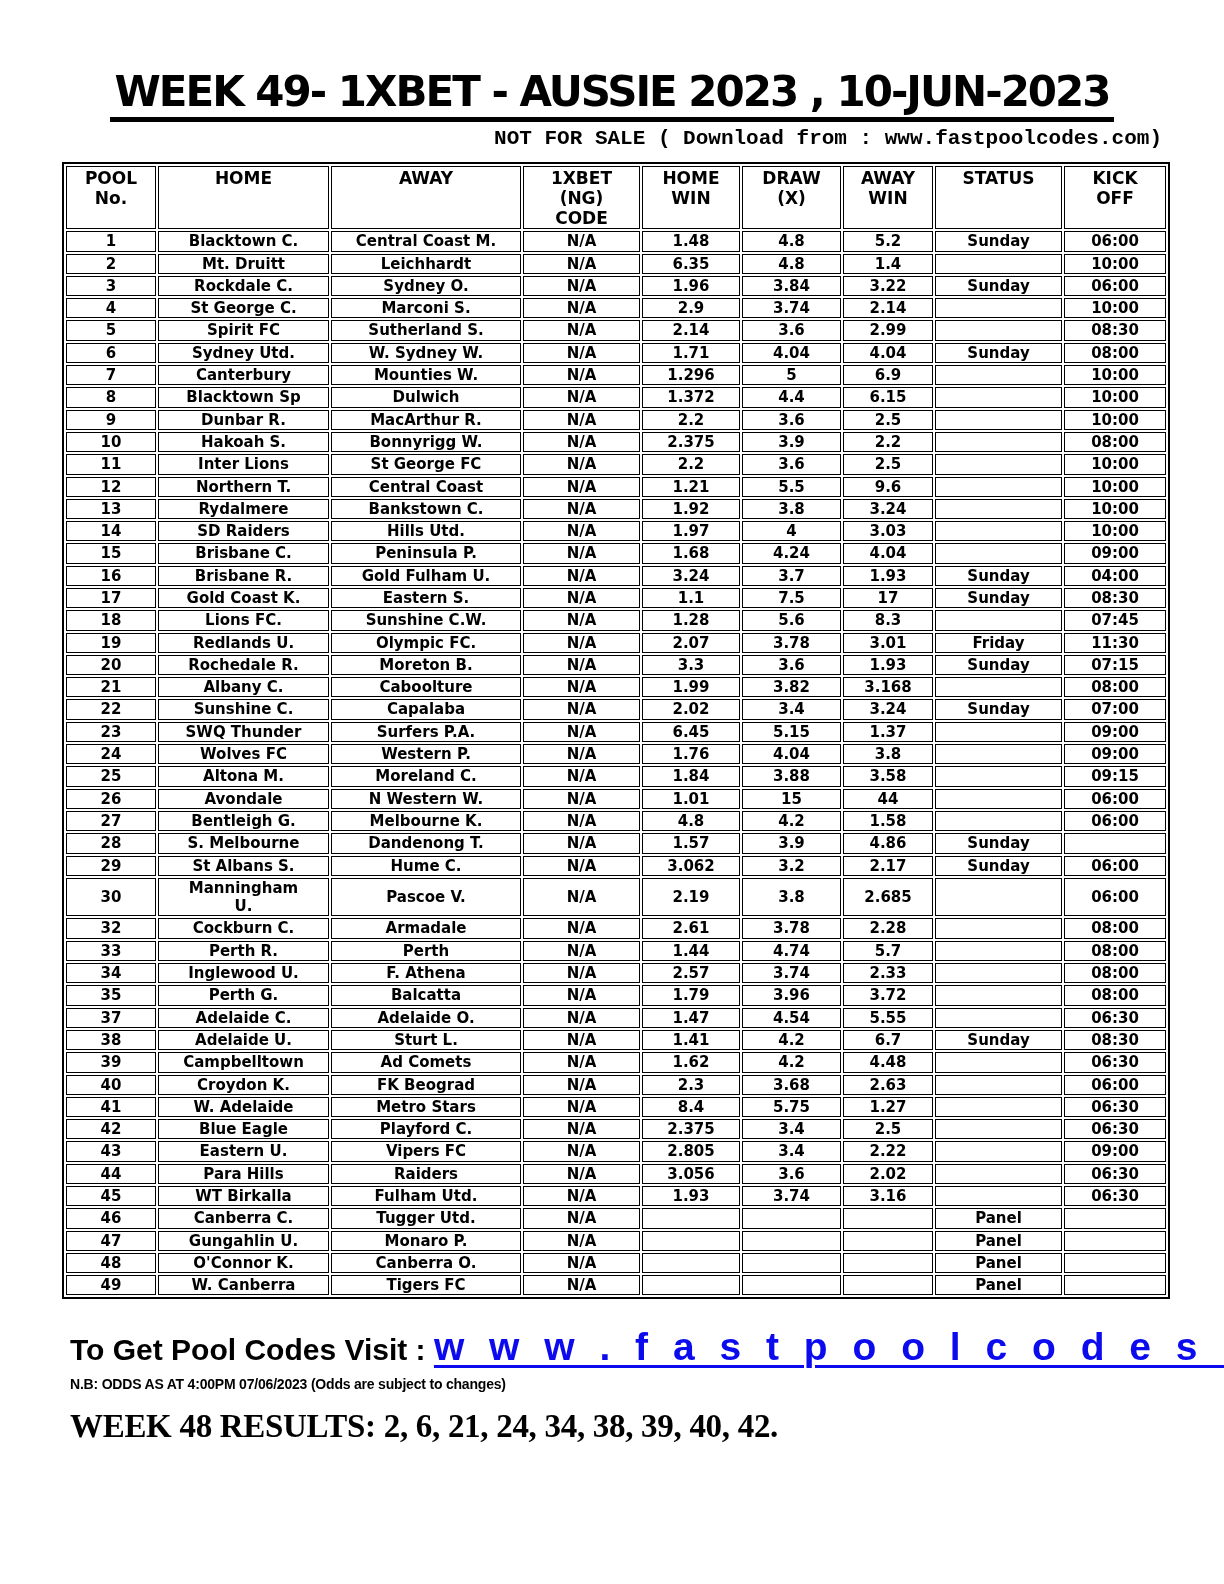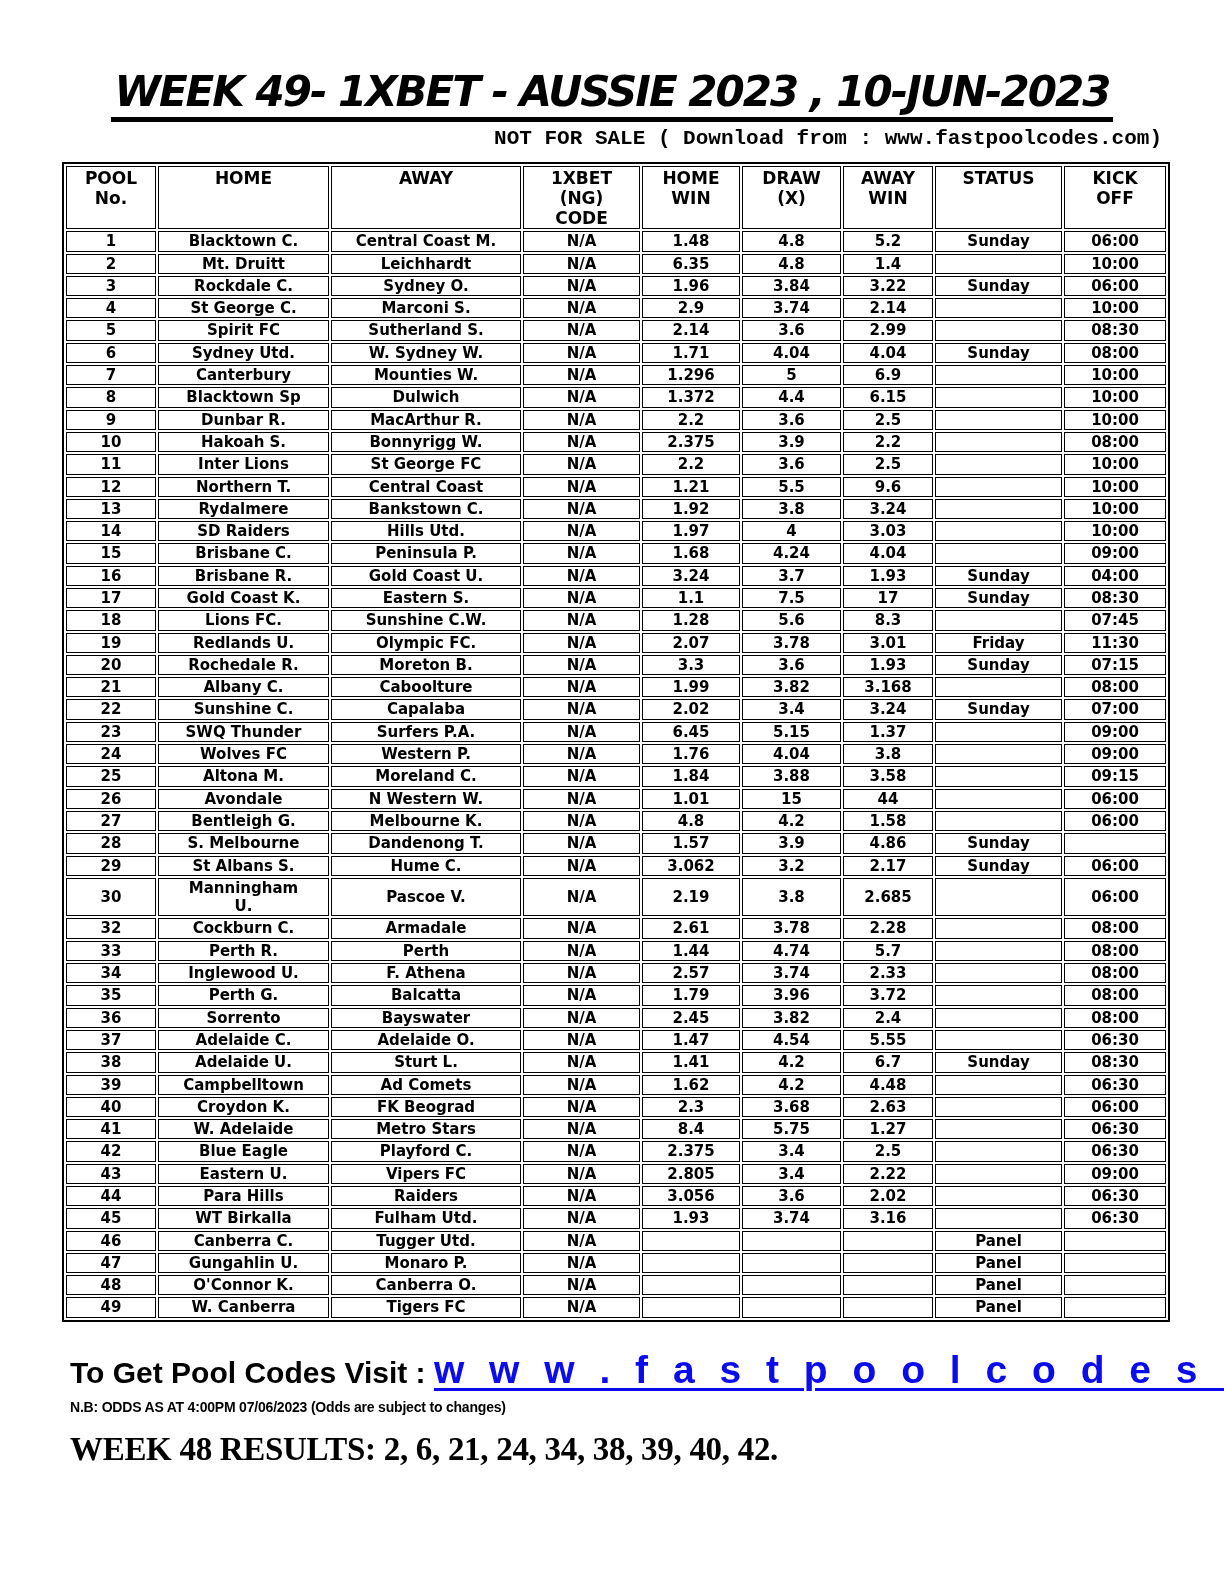--- a/index.html
+++ b/index.html
@@ -17,21 +17,20 @@
   .page-title {
     display: inline-block;
     font-family: "DejaVu Sans", "Liberation Sans", sans-serif;
     font-size: 42px;
     font-weight: bold;
     letter-spacing: -2px;
     line-height: 1.05;
     border-bottom: 5px solid #000;
     padding: 0 4px 3px 4px;
     white-space: nowrap;
-    font-style: italic;
   }
   .subtitle {
     text-align: right;
     font-family: "Liberation Mono", "DejaVu Sans Mono", monospace;
     font-weight: bold;
     font-size: 21px;
     margin-top: 5px;
     letter-spacing: 0px;
   }
 
@@ -304,21 +303,21 @@
           <td>N/A</td>
           <td>1.68</td>
           <td>4.24</td>
           <td>4.04</td>
           <td></td>
           <td>09:00</td>
         </tr>
         <tr>
           <td>16</td>
           <td>Brisbane R.</td>
-          <td>Gold Coast U.</td>
+          <td>Gold Fulham U.</td>
           <td>N/A</td>
           <td>3.24</td>
           <td>3.7</td>
           <td>1.93</td>
           <td>Sunday</td>
           <td>04:00</td>
         </tr>
         <tr>
           <td>17</td>
           <td>Gold Coast K.</td>
@@ -508,31 +507,20 @@
           <td>08:00</td>
         </tr>
         <tr>
           <td>35</td>
           <td>Perth G.</td>
           <td>Balcatta</td>
           <td>N/A</td>
           <td>1.79</td>
           <td>3.96</td>
           <td>3.72</td>
-          <td></td>
-          <td>08:00</td>
-        </tr>
-        <tr>
-          <td>36</td>
-          <td>Sorrento</td>
-          <td>Bayswater</td>
-          <td>N/A</td>
-          <td>2.45</td>
-          <td>3.82</td>
-          <td>2.4</td>
           <td></td>
           <td>08:00</td>
         </tr>
         <tr>
           <td>37</td>
           <td>Adelaide C.</td>
           <td>Adelaide O.</td>
           <td>N/A</td>
           <td>1.47</td>
           <td>4.54</td>

